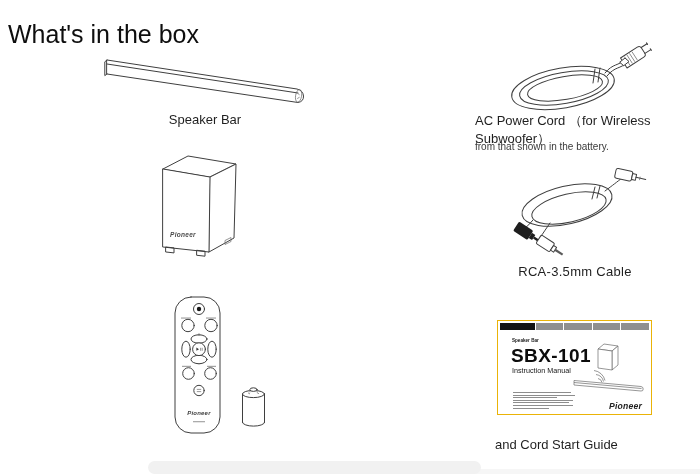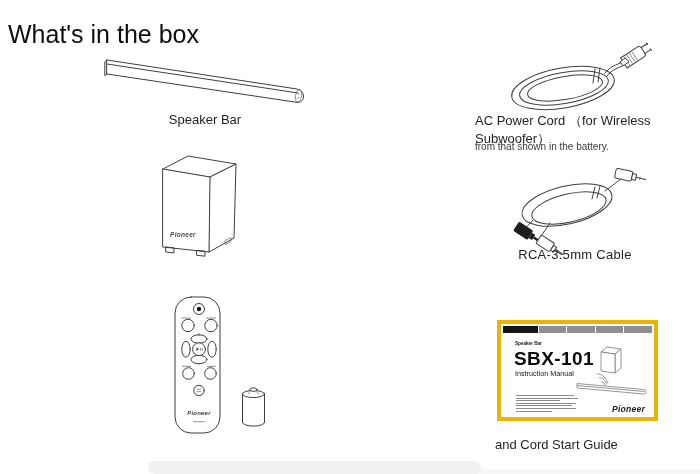--- a/index.html
+++ b/index.html
@@ -9,21 +9,21 @@
   .abs{position:absolute;}
   .title{left:8px;top:4px;font-size:25px;font-weight:400;color:#0e0e0e;letter-spacing:0;margin-top:16px;}
   .caption{font-size:13px;color:#1f1f1f;}
   .caption.center{text-align:center;}
   .note{font-size:10px;color:#3a3a3a;line-height:12px;}
   svg{display:block;}
   .line{stroke:#3f3f3f;stroke-width:1;fill:none;stroke-linecap:round;stroke-linejoin:round;}
   .thin{stroke:#6a6a6a;stroke-width:.7;fill:none;}
   .fillwhite{fill:#fff;}
   
-  .manual{left:497px;top:320px;width:153px;height:93px;border:4px solid #eab308;background:#fff;}
+  .manual{left:497px;top:320px;width:153px;height:93px;border:1px solid #eab308;background:#fff;}
   .tabbar{position:absolute;left:2px;right:2px;top:2px;height:7px;display:flex;gap:1px;overflow:hidden;}
   .tabseg{flex:1;background:#8f8f8f;color:#ececec;overflow:hidden;white-space:nowrap;}
   .tabseg.first{flex:1.25;background:#141414;color:#fff;}
   .cover-type{position:absolute;left:14px;top:17px;font-size:4.6px;font-weight:700;color:#1a1a1a;}
   .cover-model{position:absolute;left:13px;top:24px;font-size:19px;font-weight:700;color:#0c0c0c;letter-spacing:.4px;}
   .cover-doc{position:absolute;left:14px;top:45px;font-size:7.2px;font-weight:400;color:#161616;}
   .fineprint{position:absolute;left:15px;top:71px;}
   .fineline{height:1px;background:#8d8d8d;margin-bottom:1.6px;}
   .cover-brand{position:absolute;right:9px;bottom:3px;font-size:8.6px;font-weight:700;font-style:italic;color:#222;letter-spacing:.2px;}
   .band{left:148px;top:461px;width:333px;height:13px;background:#f1f1f1;border-radius:7px;}
@@ -88,21 +88,21 @@
       <rect x="10" y="63" width="17" height="11" rx="1.5" fill="#1e1e1e"></rect>
       <rect x="27" y="65.5" width="4" height="6" fill="#1e1e1e"></rect>
       <path d="M31,68.5 h10" stroke="#1e1e1e" stroke-width="2.4" fill="none"></path>
     </g>
     <g transform="rotate(33 46 82)">
       <rect class="line fillwhite" x="33" y="76" width="16" height="10" rx="1.5"></rect>
       <rect class="line fillwhite" x="49" y="78.2" width="3.6" height="5.6"></rect>
       <path d="M52.6,81 h9" stroke="#5a5a5a" stroke-width="2.2" fill="none"></path>
     </g>
   </svg>
-  <div class="abs caption center" style="left:505px;top:247px;width:140px;letter-spacing:.3px">RCA-3.5mm Cable</div>
+  <div class="abs caption center" style="left:505px;top:264px;width:140px;letter-spacing:.3px">RCA-3.5mm Cable</div>
 
   <svg class="abs" style="left:166px;top:292px" width="118" height="150" viewBox="0 0 118 150">
     <rect class="line fillwhite" x="9" y="5" width="45" height="136" rx="16" stroke="#5a5a5a"></rect>
     <circle class="line" cx="33" cy="17" r="5.5"></circle>
     <circle cx="33" cy="17" r="2.2" fill="#161616"></circle>
     <rect x="15" y="25.5" width="10" height="1.1" fill="#9a9a9a"></rect>
     <rect x="40" y="25.5" width="10" height="1.1" fill="#9a9a9a"></rect>
     <circle class="line" cx="22" cy="33.5" r="6.2"></circle>
     <circle class="line" cx="45" cy="33.5" r="6.2"></circle>
     <ellipse class="line" cx="33" cy="47" rx="8" ry="4.2"></ellipse>

